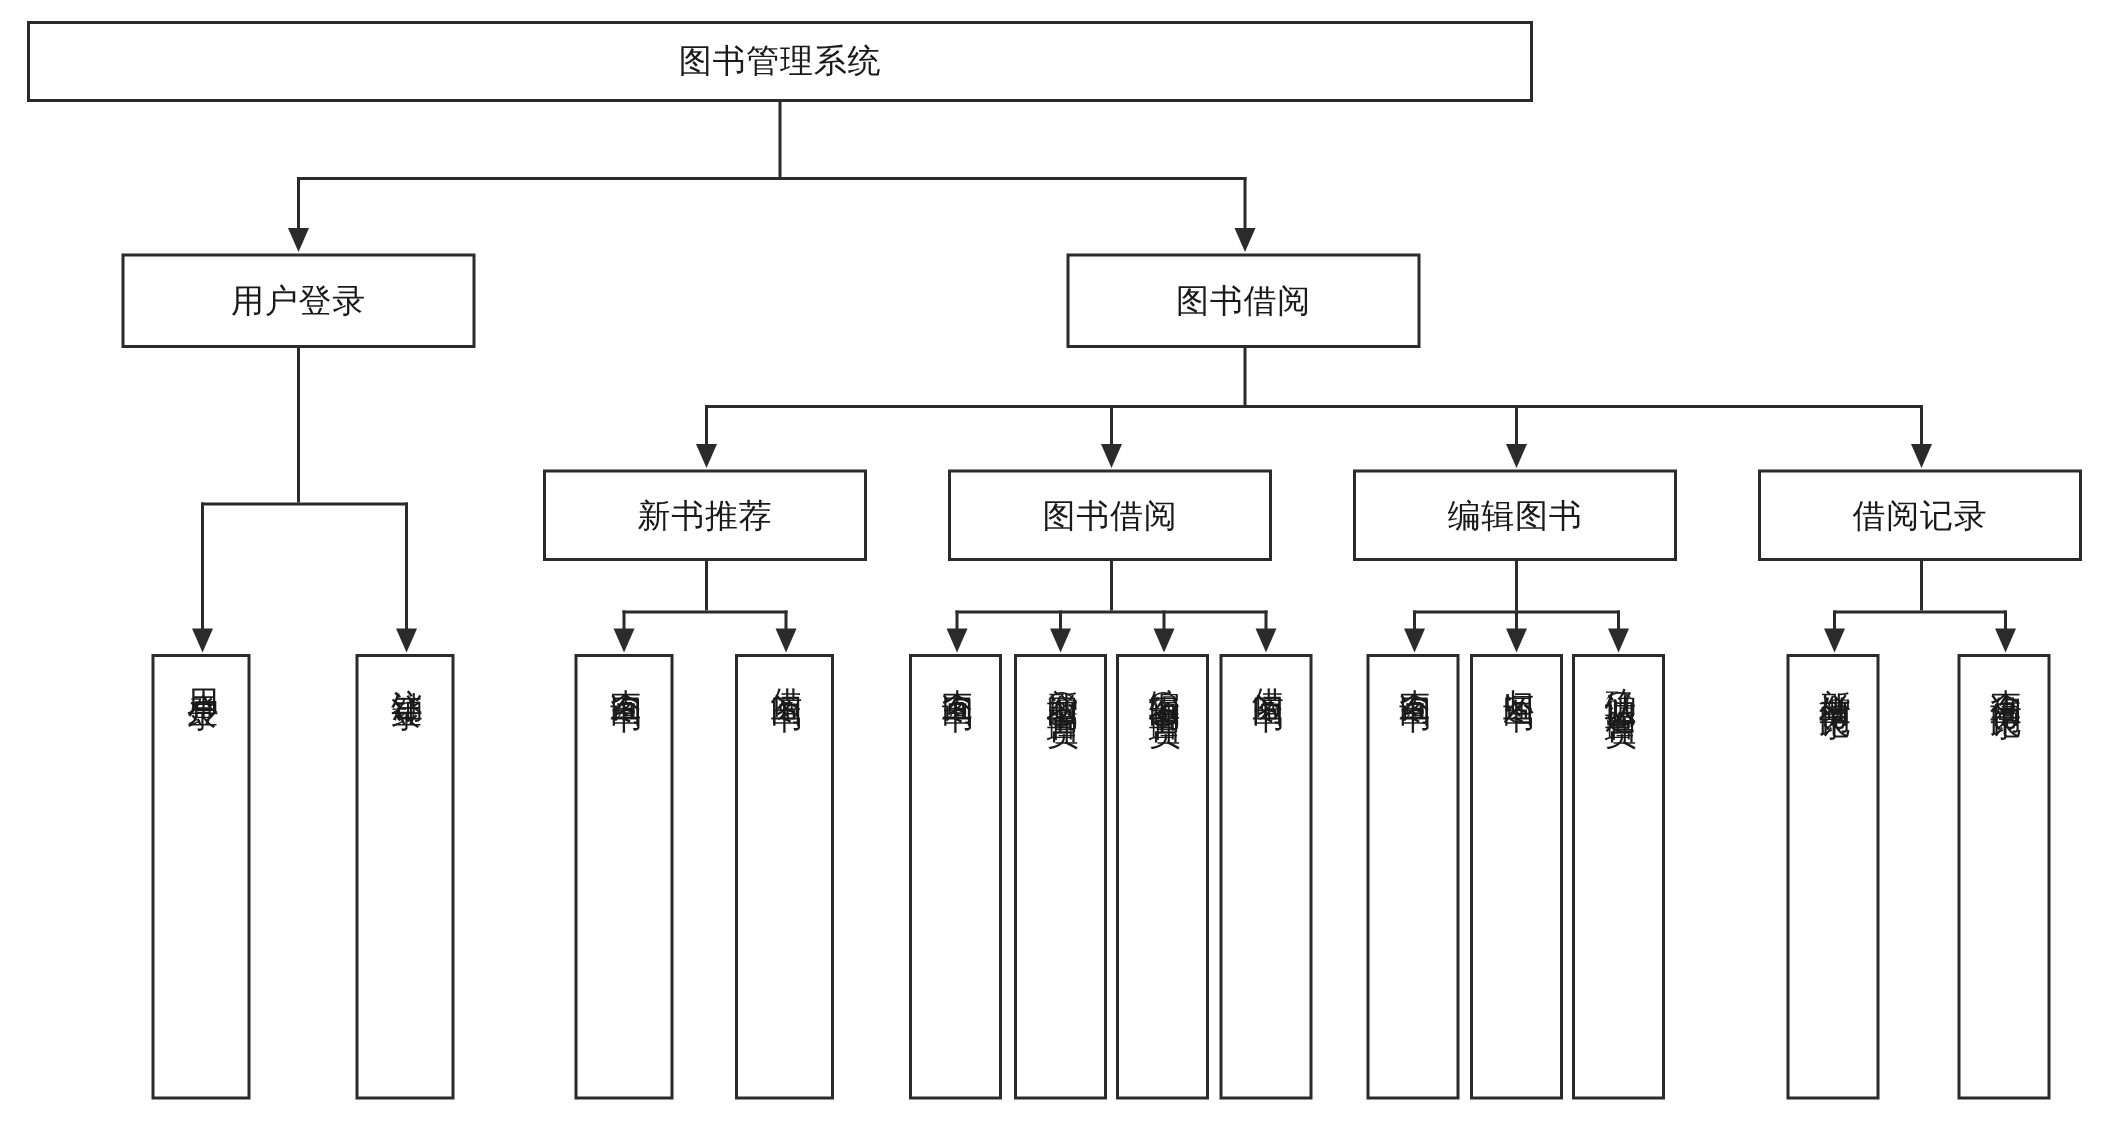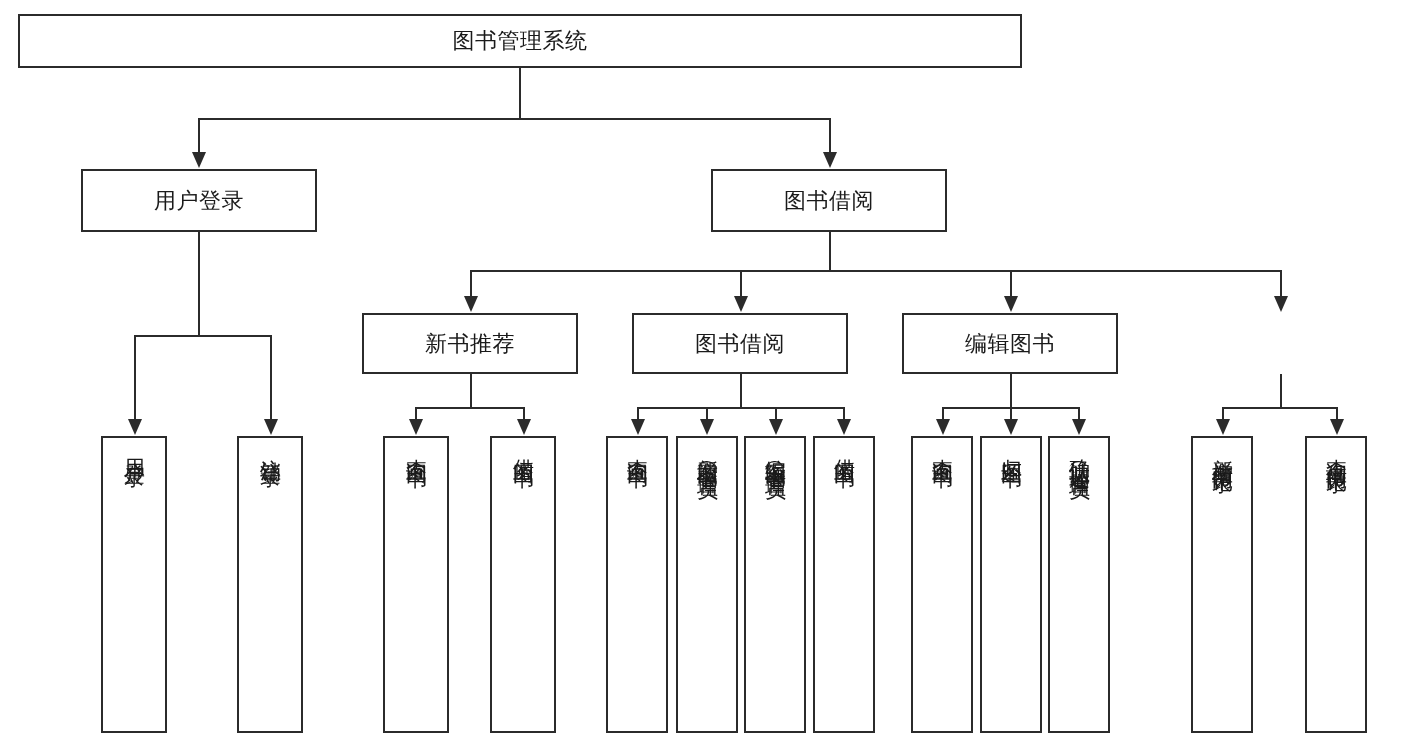--- a/index.html
+++ b/index.html
@@ -137,20 +137,23 @@
   <div class="arrow" style="left:1274px; top:296px;"></div>
 
   <div class="node h" style="left:362px; top:313px; width:216px; height:61px;">
     <span class="label">新书推荐</span>
   </div>
   <div class="node h" style="left:632px; top:313px; width:216px; height:61px;">
     <span class="label">图书借阅</span>
   </div>
   <div class="node h" style="left:902px; top:313px; width:216px; height:61px;">
     <span class="label">编辑图书</span>
+  </div>
+  <div class="node h" style="left:1172px; top:313px; width:216px; height:61px;">
+    <span class="label">借阅记录</span>
   </div>
 
   <div class="ln v" style="left:470px; top:374px; height:33px;"></div>
   <div class="ln h" style="left:415px; top:407px; width:110px;"></div>
   <div class="ln v" style="left:415px; top:407px; height:14px;"></div>
   <div class="arrow" style="left:409px; top:419px;"></div>
   <div class="ln v" style="left:523px; top:407px; height:14px;"></div>
   <div class="arrow" style="left:517px; top:419px;"></div>
 
   <div class="node v" style="left:383px; top:436px; width:66px; height:297px;">

